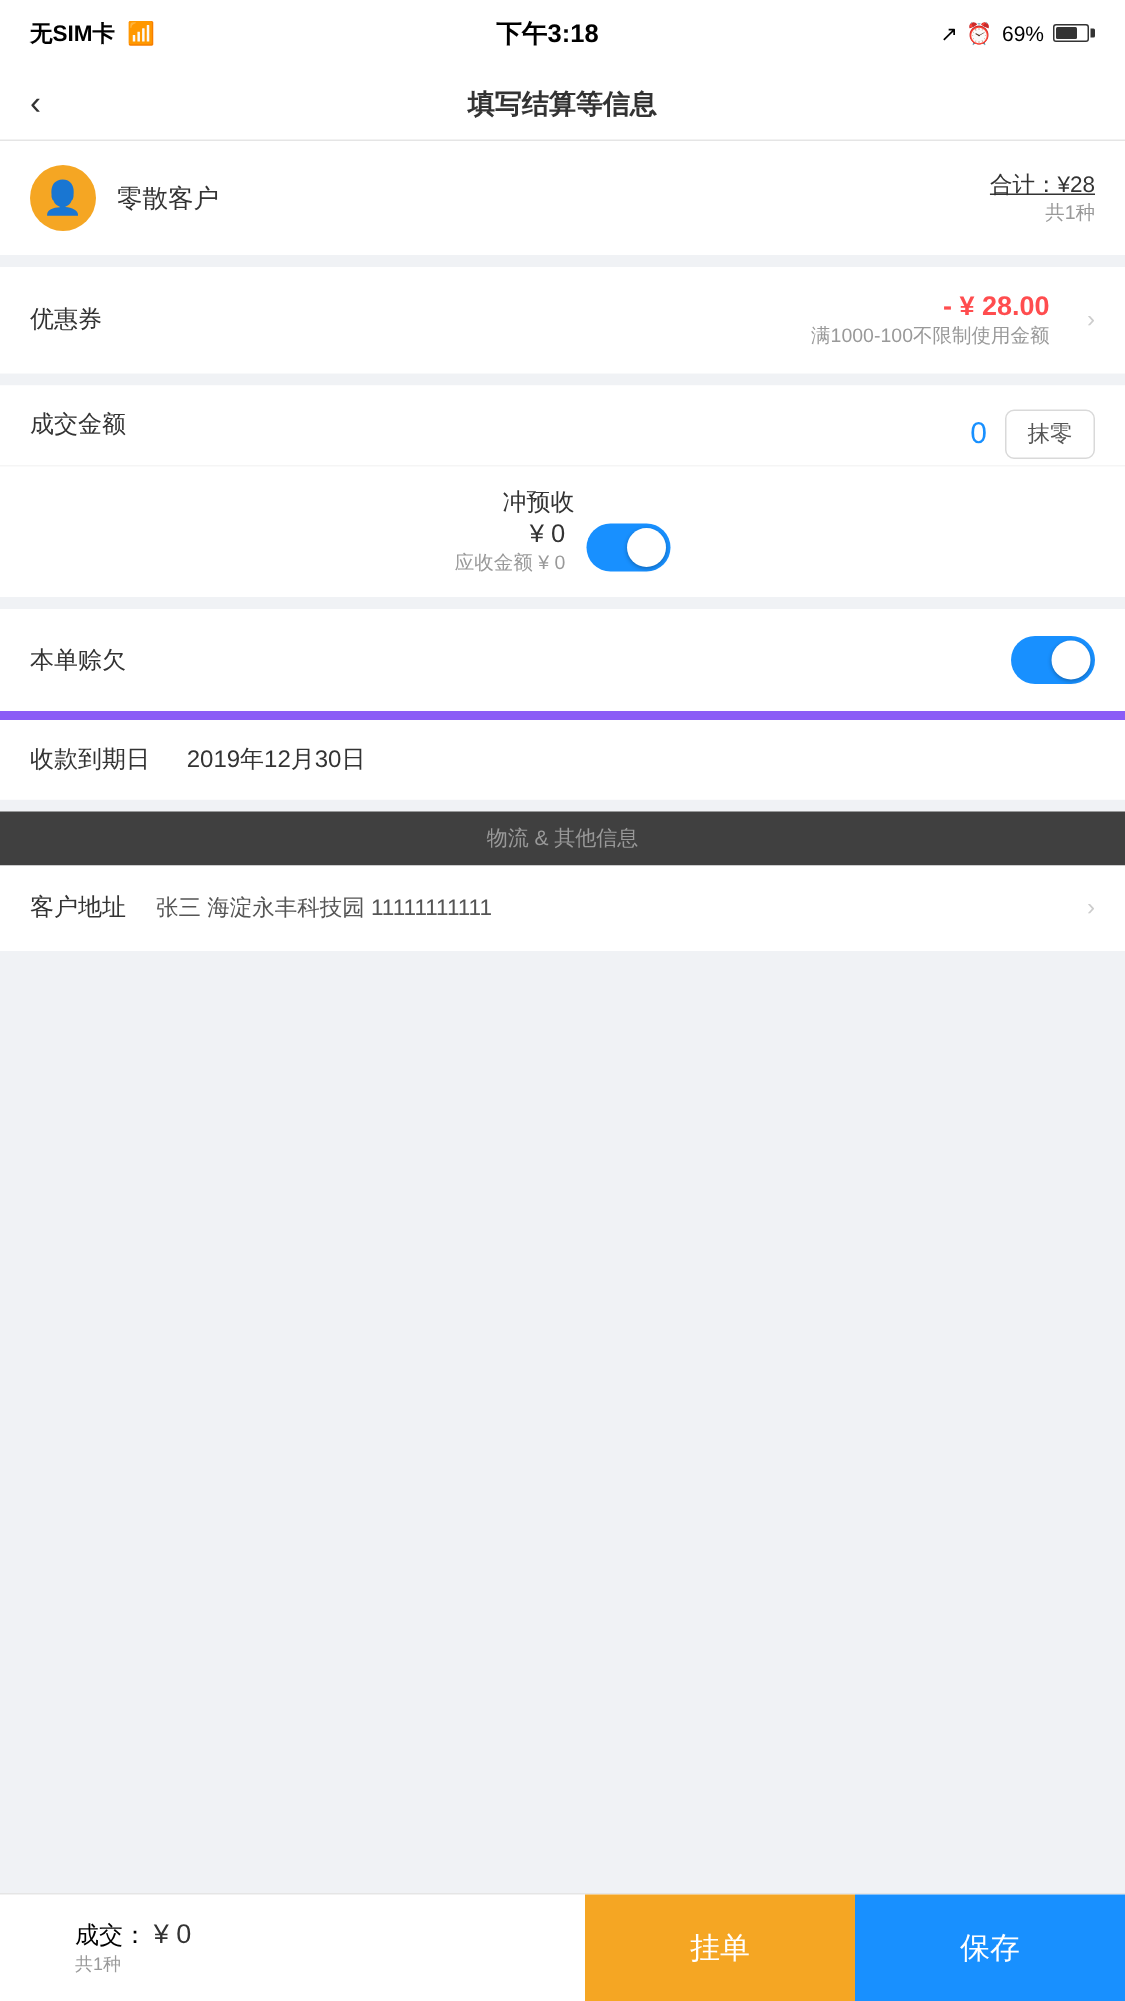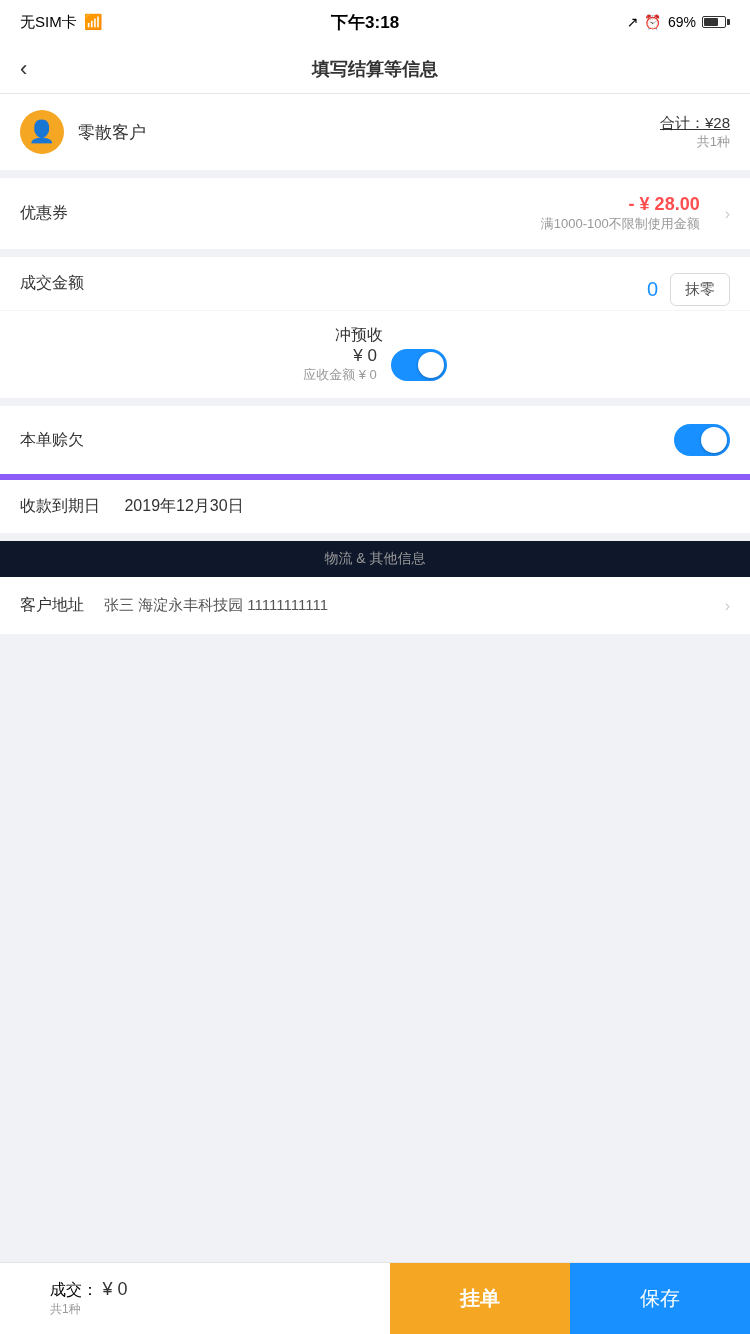--- a/index.html
+++ b/index.html
@@ -17,21 +17,21 @@
     .status-bar {
       background: #fff;
       height: 44px;
       display: flex;
       align-items: center;
       justify-content: space-between;
       padding: 0 20px;
       font-size: 15px;
       font-weight: 500;
     }
-    .status-left { display: flex; align-items: center; gap: 8px; }
+    .status-left { display: flex; align-items: center; gap: 8px; font-weight: bold; }
     .status-center { font-size: 17px; font-weight: 700; }
     .status-right { display: flex; align-items: center; gap: 6px; font-size: 14px; }
 
     
     .nav-bar {
       background: #fff;
       height: 50px;
       display: flex;
       align-items: center;
       justify-content: center;
@@ -222,21 +222,21 @@
       padding: 16px 20px;
       background: #fff;
       border-top: 6px solid #8b5cf6;
       font-size: 16px;
       color: #333;
     }
     .due-date-label { margin-right: 20px; }
 
     
     .divider-section {
-      background: #0f172a;
+      background: #404040;
       height: 36px;
       display: flex;
       align-items: center;
       justify-content: center;
     }
     .divider-text {
       font-size: 14px;
       color: #999;
     }
 
@@ -294,21 +294,21 @@
     .btn-hang {
       width: 180px;
       height: 72px;
       background: #f5a623;
       display: flex;
       align-items: center;
       justify-content: center;
       font-size: 20px;
       color: white;
       cursor: pointer;
-      font-weight: 700;
+      font-weight: 400;
     }
     .btn-save {
       width: 180px;
       height: 72px;
       background: #1890ff;
       display: flex;
       align-items: center;
       justify-content: center;
       font-size: 20px;
       color: white;

